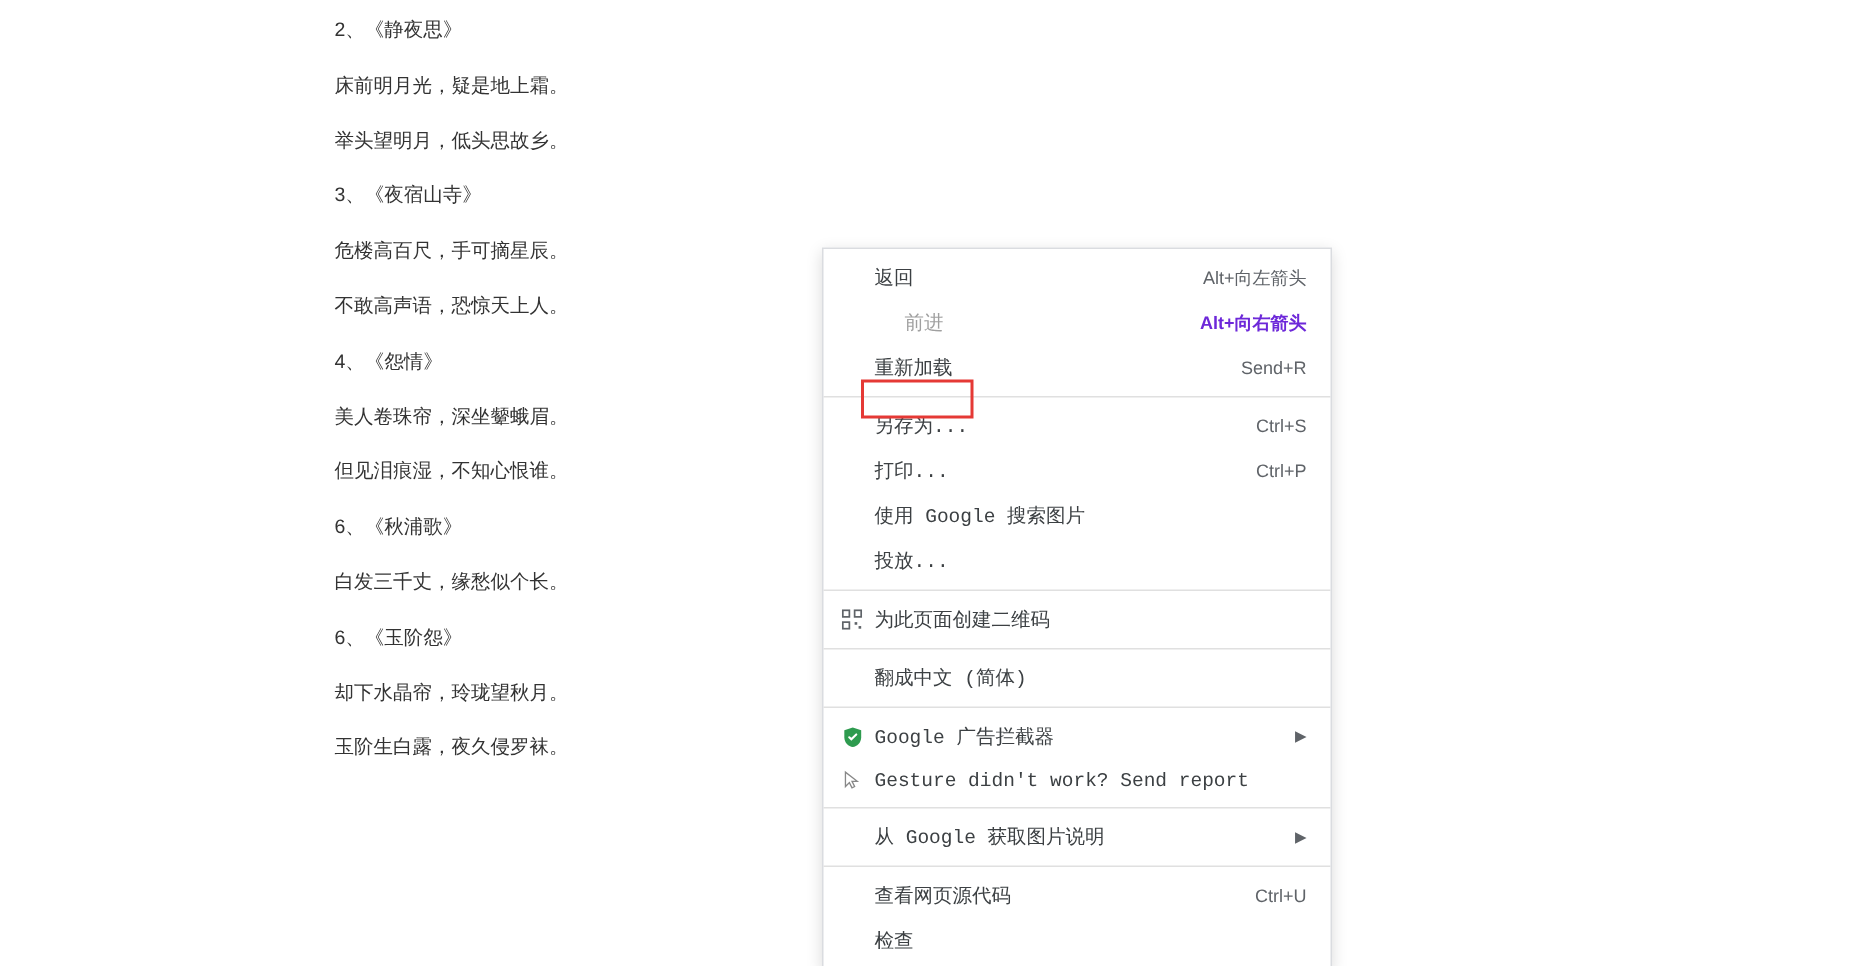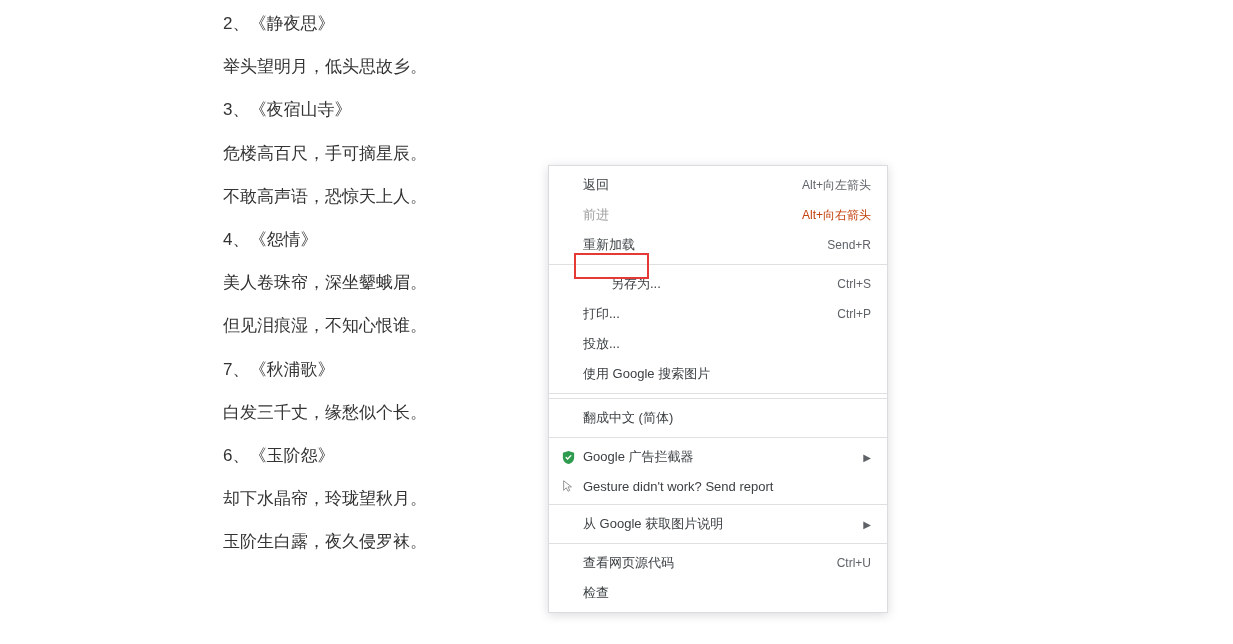--- a/index.html
+++ b/index.html
@@ -15,21 +15,21 @@
       position: relative;
       overflow: hidden;
     }
     .content {
       position: absolute;
       left: 223px;
       top: 10px;
       width: 300px;
     }
     .content p {
-      font-size: 17px;
+      font-size: 13px;
       color: #333;
       line-height: 1.6;
       margin-bottom: 16px;
     }
     .context-menu {
       position: absolute;
       left: 548px;
       top: 165px;
       width: 340px;
       background: #ffffff;
@@ -42,38 +42,41 @@
     .menu-item {
       display: flex;
       align-items: center;
       padding: 6px 16px 6px 12px;
       cursor: pointer;
       min-height: 28px;
     }
     .menu-item.disabled {
       color: #a0a0a0;
       cursor: default;
+      gap: 20px;
     }
     .menu-icon {
       width: 22px;
       display: inline-flex;
       align-items: center;
       justify-content: flex-start;
       flex-shrink: 0;
     }
     .menu-label {
       flex: 1;
+      font-family: Liberation Mono, monospace;
     }
     .menu-shortcut {
       color: #5f6368;
       font-size: 12px;
       text-align: right;
     }
     .menu-item.disabled .menu-shortcut {
-      color: #c2410c;
+      color: #6d28d9;
+      font-weight: bold;
     }
     .menu-separator {
       height: 1px;
       background: #e0e0e0;
       margin: 4px 0;
     }
     .menu-arrow {
       color: #5f6368;
       font-size: 10px;
     }
@@ -93,28 +96,29 @@
     .cursor-icon svg {
       width: 14px;
       height: 14px;
     }
   </style>
 </head>
 <body>
 
 <div class="content">
   <p>2、《静夜思》</p>
+  <p>床前明月光，疑是地上霜。</p>
   <p>举头望明月，低头思故乡。</p>
   <p>3、《夜宿山寺》</p>
   <p>危楼高百尺，手可摘星辰。</p>
   <p>不敢高声语，恐惊天上人。</p>
   <p>4、《怨情》</p>
   <p>美人卷珠帘，深坐颦蛾眉。</p>
   <p>但见泪痕湿，不知心恨谁。</p>
-  <p>7、《秋浦歌》</p>
+  <p>6、《秋浦歌》</p>
   <p>白发三千丈，缘愁似个长。</p>
   <p>6、《玉阶怨》</p>
   <p>却下水晶帘，玲珑望秋月。</p>
   <p>玉阶生白露，夜久侵罗袜。</p>
 </div>
 
 <div class="context-menu">
 
   <div class="menu-item">
     <span class="menu-icon"></span>
@@ -127,41 +131,53 @@
     <span class="menu-shortcut">Alt+向右箭头</span>
   </div>
   <div class="menu-item">
     <span class="menu-icon"></span>
     <span class="menu-label">重新加载</span>
     <span class="menu-shortcut">Send+R</span>
   </div>
 
   <div class="menu-separator"></div>
 
-  <div class="menu-item" style="position:relative;margin-left:28px;">
+  <div class="menu-item" style="position:relative;">
     <span class="menu-icon"></span>
     <span class="menu-label">另存为...</span>
     <span class="menu-shortcut">Ctrl+S</span>
   </div>
   <div class="menu-item">
     <span class="menu-icon"></span>
     <span class="menu-label">打印...</span>
     <span class="menu-shortcut">Ctrl+P</span>
   </div>
   <div class="menu-item">
     <span class="menu-icon"></span>
+    <span class="menu-label">使用 Google 搜索图片</span>
+  </div>
+  <div class="menu-item">
+    <span class="menu-icon"></span>
     <span class="menu-label">投放...</span>
   </div>
-  <div class="menu-item">
-    <span class="menu-icon"></span>
-    <span class="menu-label">使用 Google 搜索图片</span>
-  </div>
-
-  <div class="menu-separator"></div>
-
+
+  <div class="menu-separator"></div>
+
+  <div class="menu-item">
+    <span class="menu-icon qr-icon">
+      <svg viewBox="0 0 16 16">
+          <rect x="1" y="1" width="5" height="5" fill="none" stroke="#5f6368" stroke-width="1.3"></rect>
+          <rect x="10" y="1" width="5" height="5" fill="none" stroke="#5f6368" stroke-width="1.3"></rect>
+          <rect x="1" y="10" width="5" height="5" fill="none" stroke="#5f6368" stroke-width="1.3"></rect>
+          <rect x="10" y="10" width="2" height="2" fill="#5f6368"></rect>
+          <rect x="13" y="13" width="2" height="2" fill="#5f6368"></rect>
+        </svg>
+    </span>
+    <span class="menu-label">为此页面创建二维码</span>
+  </div>
 
   <div class="menu-separator"></div>
 
   <div class="menu-item">
     <span class="menu-icon"></span>
     <span class="menu-label">翻成中文 (简体)</span>
   </div>
 
   <div class="menu-separator"></div>
 

